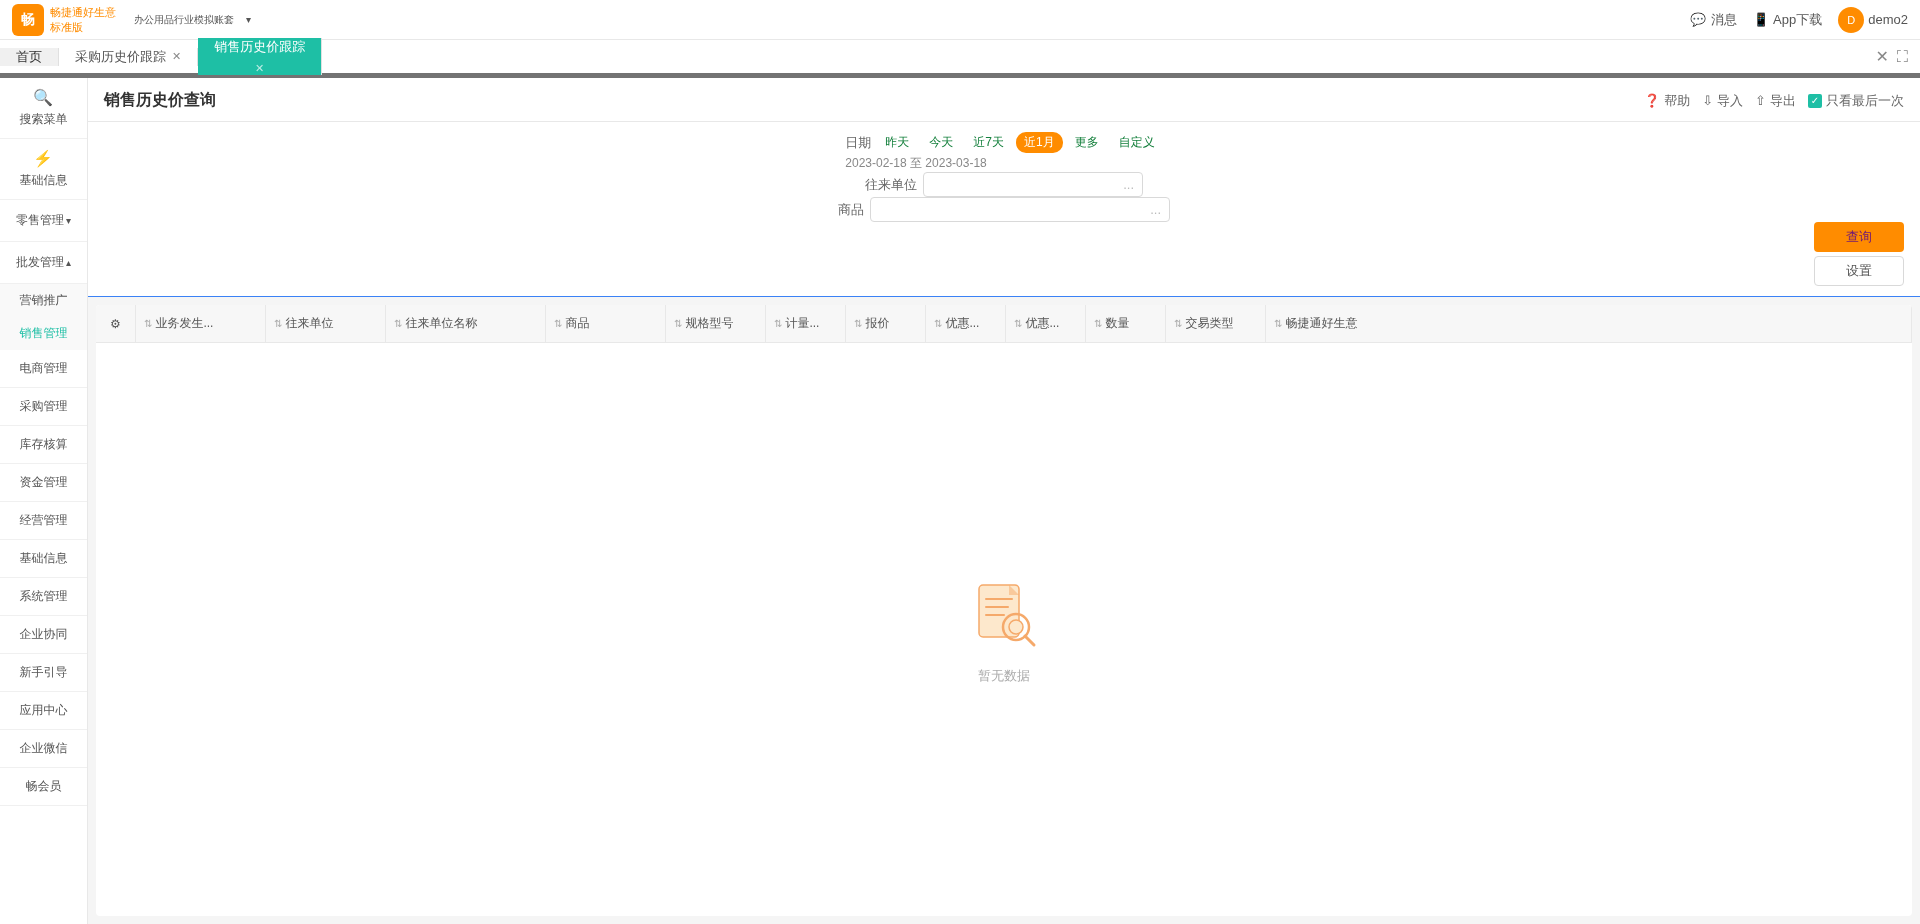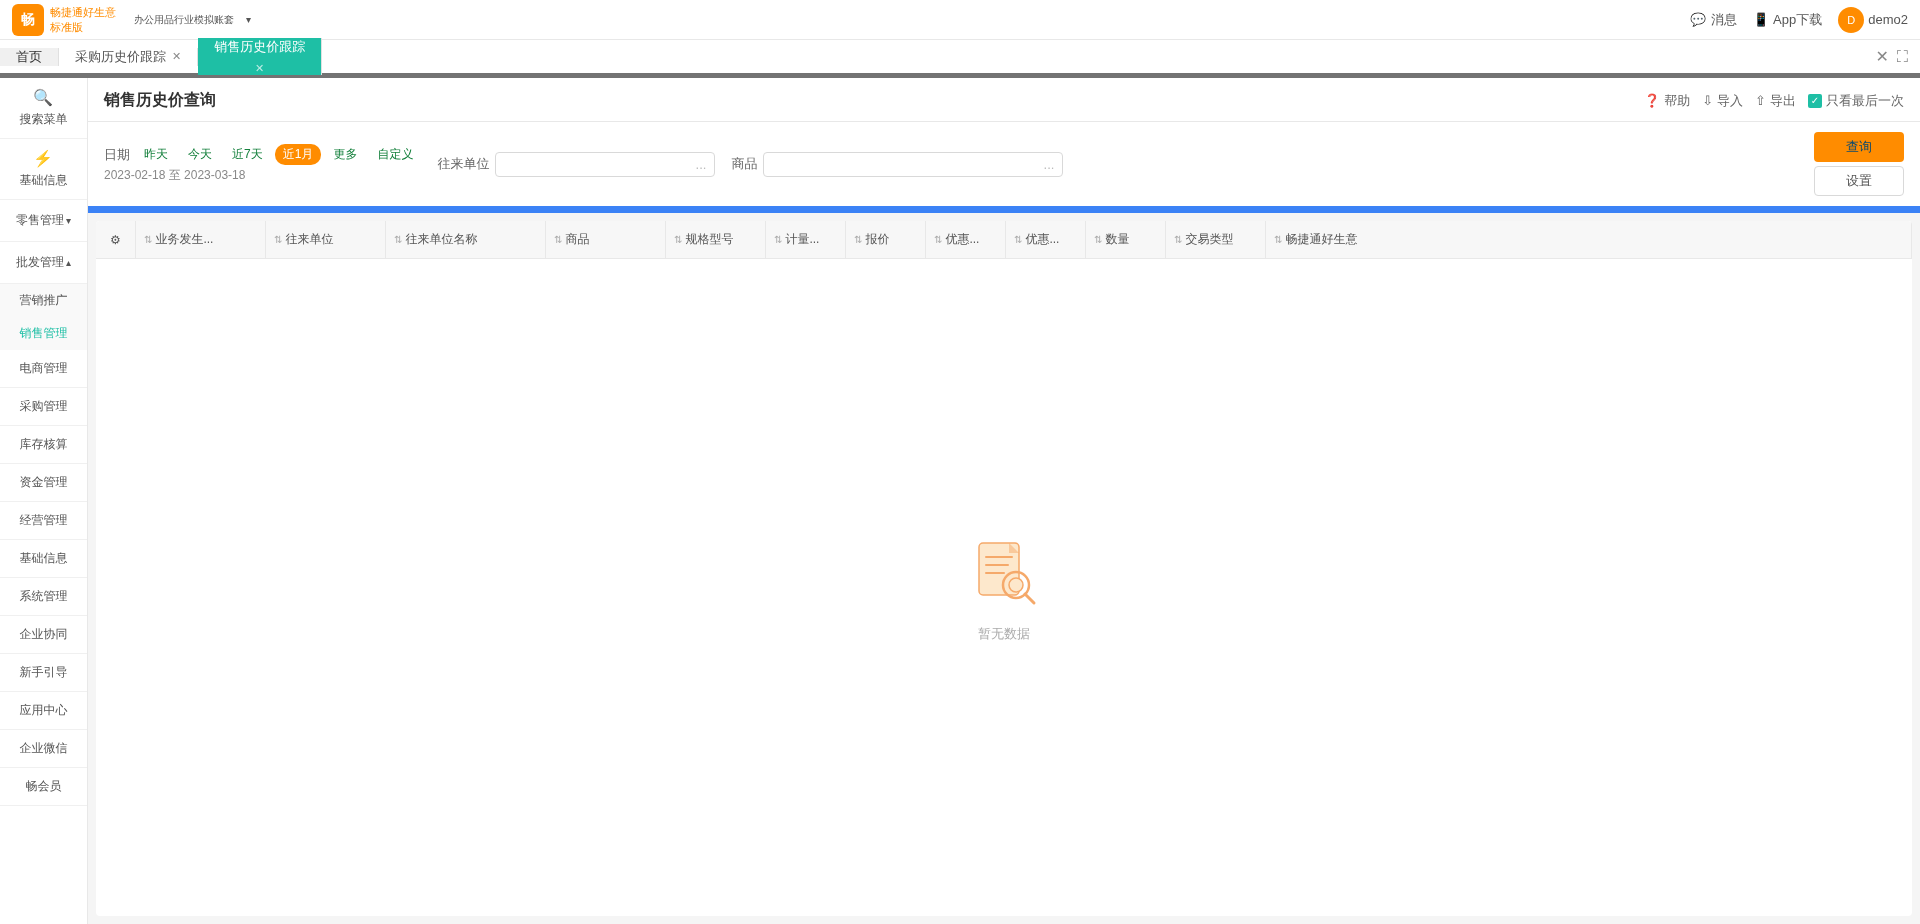--- a/index.html
+++ b/index.html
@@ -114,22 +114,22 @@
     .page-actions { display: flex; align-items: center; gap: 12px; color: #666; font-size: 13px; }
     .page-action-item { display: flex; align-items: center; gap: 4px; cursor: pointer; }
     .checkbox-item { display: flex; align-items: center; gap: 4px; cursor: pointer; }
     .checkbox-checked {
       width: 14px; height: 14px; background: #1ebfa5; border-radius: 2px;
       display: flex; align-items: center; justify-content: center; color: white; font-size: 10px;
     }
 
     
     .filter-row {
-      display: flex; align-items: center; gap: 16px; padding: 10px 16px; background: #fff; flex-wrap: wrap;
-      border-bottom: 7px solid #3b82f6; flex-shrink: 0;
+      display: flex; align-items: center; padding: 10px 16px; background: #fff; flex-wrap: wrap;
+      border-bottom: 1px solid #3b82f6; flex-shrink: 0; flex-direction: column;
     }
     .filter-group { display: flex; align-items: center; gap: 6px; }
     .filter-label { color: #666; font-size: 13px; white-space: nowrap; }
     .date-chips { display: flex; align-items: center; gap: 4px; }
     .chip {
       padding: 2px 8px; border-radius: 3px; font-size: 12px; cursor: pointer; color: #15803d;
     }
     .chip.active { background: #ff8c00; color: white; border-radius: 10px; }
     .date-range { font-size: 12px; color: #888; margin-top: 2px; }
     .filter-input {
@@ -137,21 +137,21 @@
       border: 1px solid #d9d9d9; border-radius: 4px; padding: 4px 8px;
       background: #fff; min-width: 220px; cursor: pointer;
     }
     .filter-input input {
       border: none; outline: none; font-size: 13px; width: 100%; background: transparent; cursor: pointer;
     }
     .filter-input .dots { color: #bbb; }
     .filter-group-vertical { display: flex; flex-direction: column; }
 
     .search-btn {
-      padding: 6px 20px; background: #ff8c00; color: #0c4a6e; border: none; border-radius: 4px;
+      padding: 6px 20px; background: #ff8c00; color: #701a75; border: none; border-radius: 4px;
       cursor: pointer; font-size: 13px; font-weight: 500;
     }
     .settings-btn {
       padding: 5px 31px; background: #fff; color: #555; border: 1px solid #d9d9d9; border-radius: 4px;
       cursor: pointer; font-size: 13px;
     }
     .btn-group { display: flex; flex-direction: column; gap: 4px; margin-left: auto; }
 
     
     .table-area {

